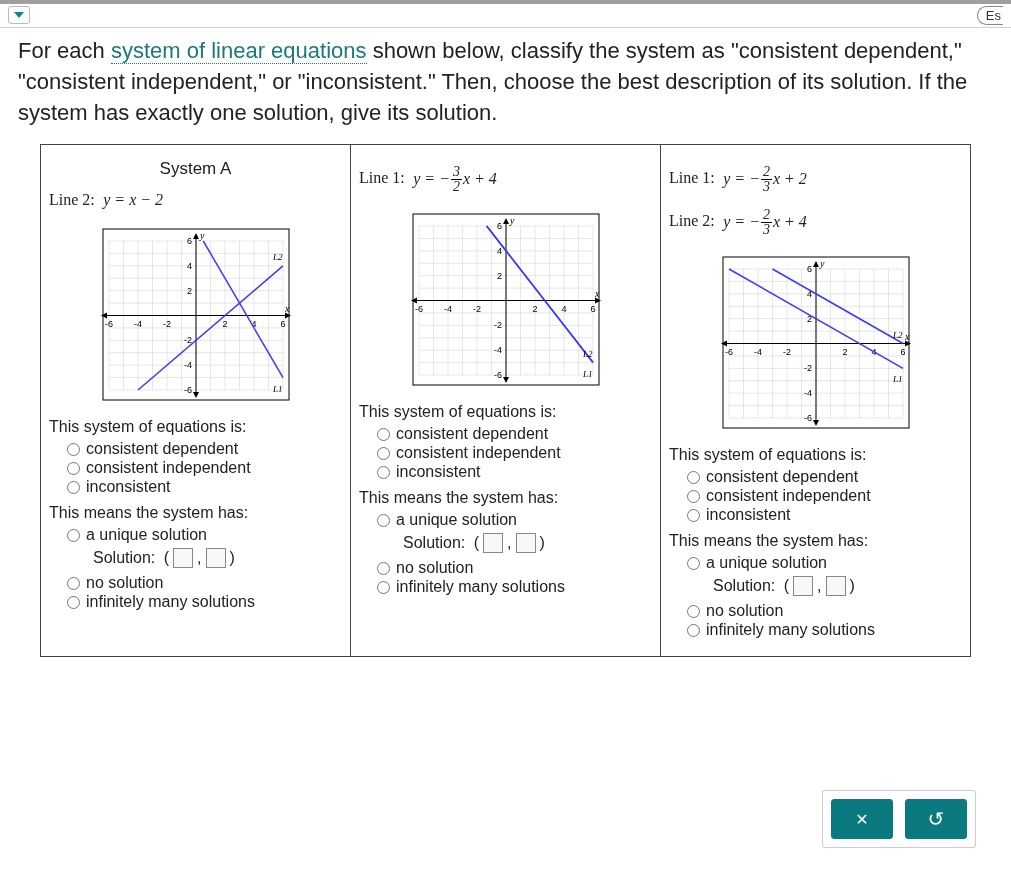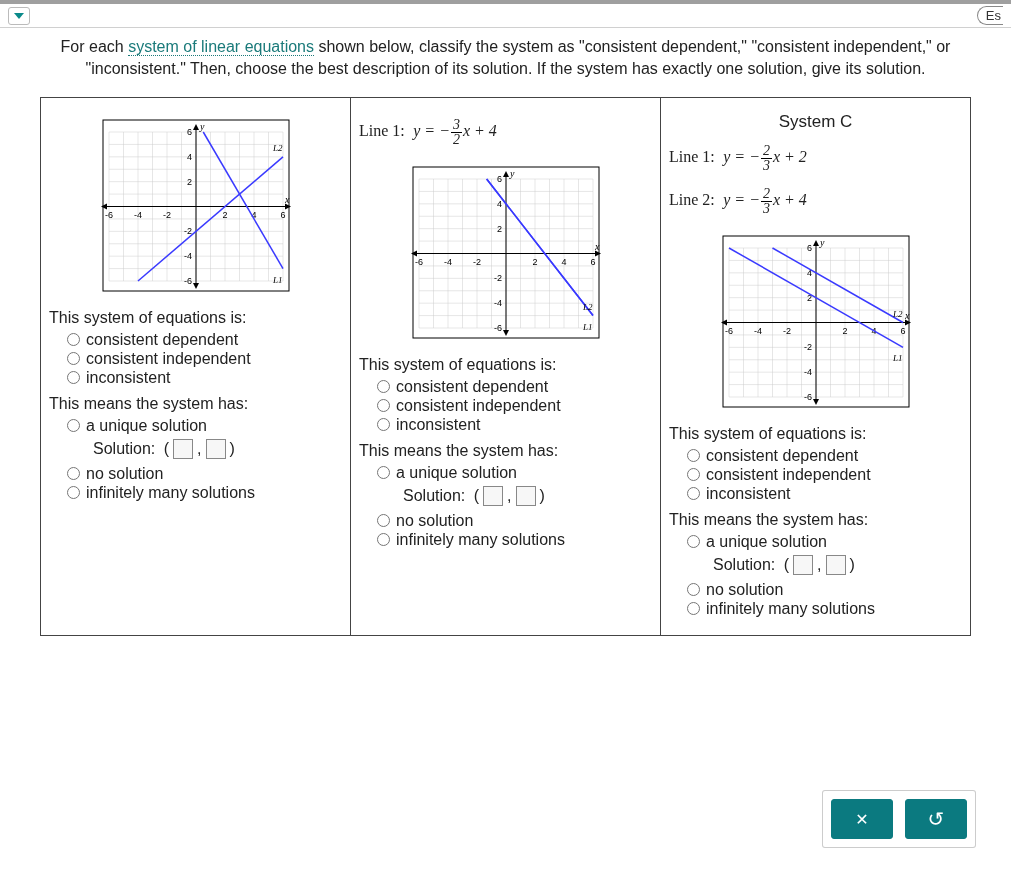--- a/index.html
+++ b/index.html
@@ -13,21 +13,20 @@
   }
   .top-strip {
     height: 4px;
     background: #9F9F9F;
   }
   .header-row {
     border-bottom: 1px solid #d0d0d0;
     padding: 2px 8px;
     display: flex;
     justify-content: space-between;
-    align-items: center;
   }
   .chevron-box {
     width: 22px; height: 18px;
     border: 1px solid #bbb;
     border-radius: 3px;
     display: flex; align-items: center; justify-content: center;
     background: #fff;
   }
   .chevron-down {
     width: 0; height: 0;
@@ -38,24 +37,23 @@
   .es-pill {
     border: 1px solid #888;
     border-radius: 12px 0 0 12px;
     padding: 1px 2px 1px 8px;
     font-size: 13px;
     color: #333;
     border-right: none;
   }
   .instructions {
     padding: 8px 18px 16px 18px;
-    font-size: 16px;
+    font-size: 22px;
     line-height: 1.4;
     color: #222;
-    text-align: center;
   }
   .link-term {
     color: #1a7a7a;
     text-decoration: none;
     border-bottom: 1px dotted #1a7a7a;
   }
   .systems-wrap {
     margin: 0 40px 16px 40px;
   }
   .systems {
@@ -150,20 +148,25 @@
 <div class="instructions">
   <span>For each </span>
   <a href="#" class="link-term">system of linear equations</a>
   <span> shown below, classify the system as "consistent dependent," "consistent independent," or "inconsistent." Then, choose the best description of its solution. If the system has exactly one solution, give its solution.</span>
 </div>
 
 <div class="systems-wrap">
 <div class="systems">
 
   <div class="sys-col">
+    <div class="sys-title">System A</div>
+    <div class="eqn">
+      <span class="eq-label">Line 2:</span>
+      <span class="math">&nbsp;<i>y</i> = <i>x</i> − 2</span>
+    </div>
     <svg class="graph-box" width="210" height="185" viewBox="0 0 210 185">
           <rect x="12" y="6" width="186" height="171" fill="#fff" stroke="#000" stroke-width="1"></rect>
           <line x1="18" y1="167" x2="18" y2="18" stroke="#ccc" stroke-width="0.5"></line>
           <line x1="32.5" y1="167" x2="32.5" y2="18" stroke="#ccc" stroke-width="0.5"></line>
           <line x1="47" y1="167" x2="47" y2="18" stroke="#ccc" stroke-width="0.5"></line>
           <line x1="61.5" y1="167" x2="61.5" y2="18" stroke="#ccc" stroke-width="0.5"></line>
           <line x1="76" y1="167" x2="76" y2="18" stroke="#ccc" stroke-width="0.5"></line>
           <line x1="90.5" y1="167" x2="90.5" y2="18" stroke="#ccc" stroke-width="0.5"></line>
           <line x1="105" y1="167" x2="105" y2="18" stroke="#ccc" stroke-width="0.5"></line>
           <line x1="119.5" y1="167" x2="119.5" y2="18" stroke="#ccc" stroke-width="0.5"></line>
@@ -328,21 +331,20 @@
           <input type="radio" name="b2" style="">
           <span>no solution</span>
         </label>
     <label class="opt-row">
           <input type="radio" name="b2" style="">
           <span>infinitely many solutions</span>
         </label>
   </div>
 
   <div class="sys-col">
-    <div class="sys-title">System C</div>
     <div class="eqn">
       <span class="eq-label">Line 1:</span>
       <span class="math">&nbsp;<i>y</i> = −<span class="frac"><span class="num">2</span><span class="den">3</span></span><i>x</i> + 2</span>
     </div>
     <div class="eqn">
       <span class="eq-label">Line 2:</span>
       <span class="math">&nbsp;<i>y</i> = −<span class="frac"><span class="num">2</span><span class="den">3</span></span><i>x</i> + 4</span>
     </div>
     <svg class="graph-box" width="210" height="185" viewBox="0 0 210 185">
           <rect x="12" y="6" width="186" height="171" fill="#fff" stroke="#000" stroke-width="1"></rect>

